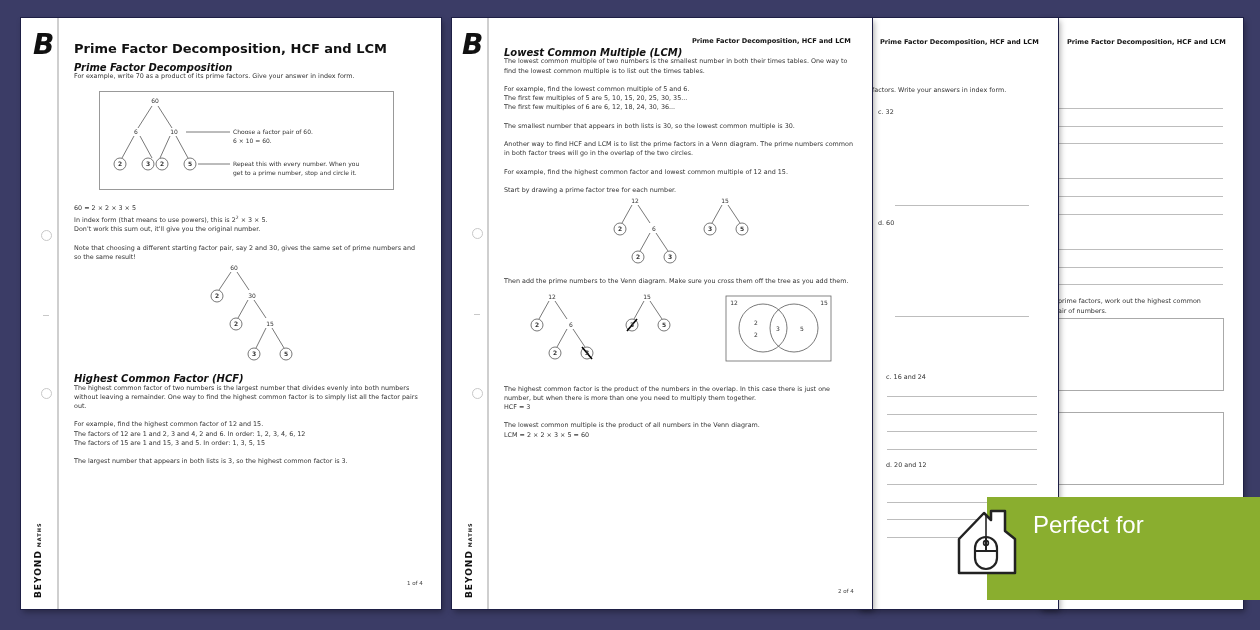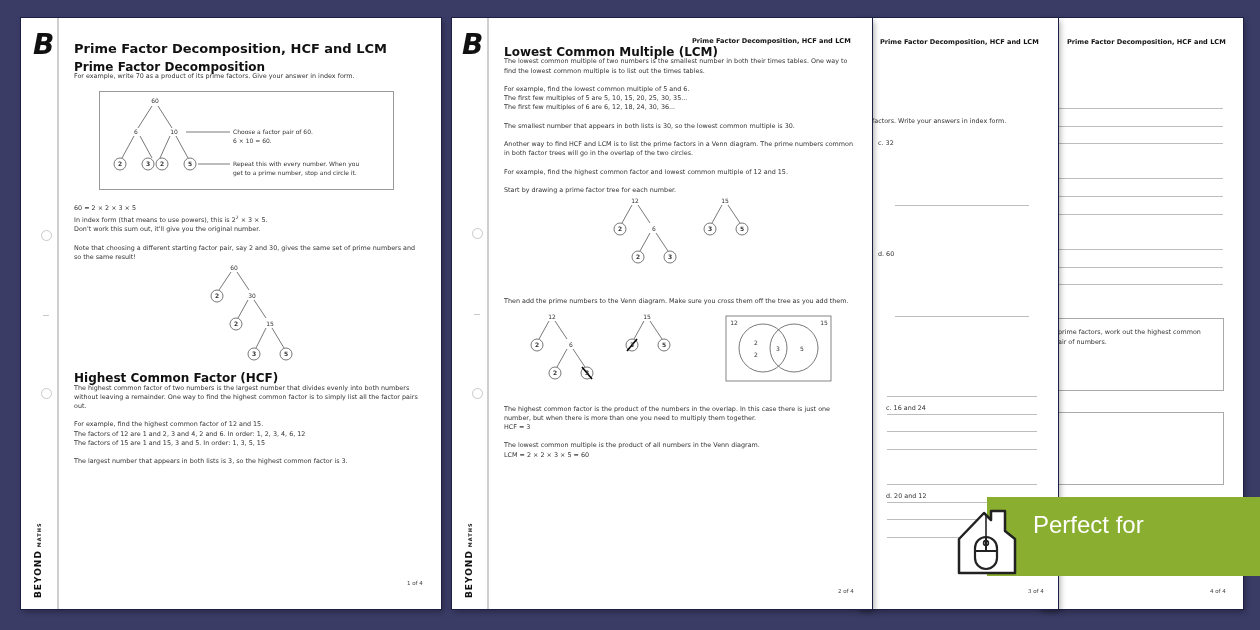--- a/index.html
+++ b/index.html
@@ -28,32 +28,32 @@
     font-weight: 900; font-size: 9px; letter-spacing: 1px; color: #111; white-space: nowrap;
   }
   .brand-vert small { font-size: 5px; letter-spacing: 1px; margin-left: 3px; vertical-align: middle; }
   .hole {
     position: absolute; width: 11px; height: 11px; border-radius: 50%;
     border: 1px solid #c8c8c8; background: #fff;
   }
   .tick { position: absolute; width: 6px; height: 1px; background: #c8c8c8; }
   .content { position: absolute; font-size: 6.4px; line-height: 9.3px; color: #333; }
   .content p { margin-bottom: 9px; }
-  .content .h { font-weight: bold; color: #111; font-size: 12px; }
+  .content .h { font-weight: bold; color: #111; font-size: 10px; font-style: italic; }
   .title { font-weight: bold; font-size: 13px; color: #111; line-height: 16px; margin-bottom: 6px; }
   .running-head { position: absolute; font-weight: bold; font-size: 6.6px; color: #111; white-space: nowrap; }
   .page-num { position: absolute; font-size: 5.5px; color: #444; }
   .diagram-box { border: 1px solid #999; position: relative; }
   svg text { font-family: "DejaVu Sans", sans-serif; }
   .answer-line { position: absolute; height: 1px; background: #bdbdbd; }
   .answer-box { position: absolute; border: 1px solid #aaa; }
-  .q-label { position: absolute; font-size: 6.4px; color: #333; white-space: nowrap; margin-top: 31px; }
+  .q-label { position: absolute; font-size: 6.4px; color: #333; white-space: nowrap; }
 
   .badge {
-    position: absolute; left: 987px; top: 497px; width: 273px; height: 79px;
+    position: absolute; left: 987px; top: 497px; width: 273px; height: 103px;
     background: #8aae2f; color: #fff;
   }
   .badge-text { position: absolute; left: 46px; top: 14px; }
   .badge-line1 { font-size: 24px; line-height: 28px; font-family: "Liberation Sans", sans-serif; }
   .badge-line2 { font-size: 27px; line-height: 30px; font-weight: bold; font-family: "Liberation Sans", sans-serif; }
   .home-icon { position: absolute; left: 953px; top: 505px; width: 70px; height: 74px; }
 </style>
 </head>
 <body>
 
@@ -228,21 +228,21 @@
         <text x="116" y="36" font-weight="bold">2</text>
         <text x="150" y="36">6</text>
         <text x="134" y="64" font-weight="bold">2</text>
         <text x="166" y="64" font-weight="bold">3</text>
         <text x="221" y="8">15</text>
         <text x="206" y="36" font-weight="bold">3</text>
         <text x="238" y="36" font-weight="bold">5</text>
       </g>
     </svg>
 
-    <div style="margin-bottom:4px;margin-top:20px;">Then add the prime numbers to the Venn diagram. Make sure you cross them off the tree as you add them.</div>
+    <div style="margin-bottom:4px;">Then add the prime numbers to the Venn diagram. Make sure you cross them off the tree as you add them.</div>
 
     <svg width="352" height="88" style="display:block; margin-bottom:6px;">
       <g stroke="#555" stroke-width="0.8" fill="none">
         <line x1="45" y1="10" x2="35" y2="28"></line>
           <line x1="51" y1="10" x2="63" y2="28"></line>
         <line x1="63" y1="38" x2="53" y2="56"></line>
           <line x1="69" y1="38" x2="81" y2="56"></line>
         <circle cx="33" cy="34" r="6"></circle>
           <circle cx="51" cy="62" r="6"></circle>
           <circle cx="83" cy="62" r="6"></circle>

